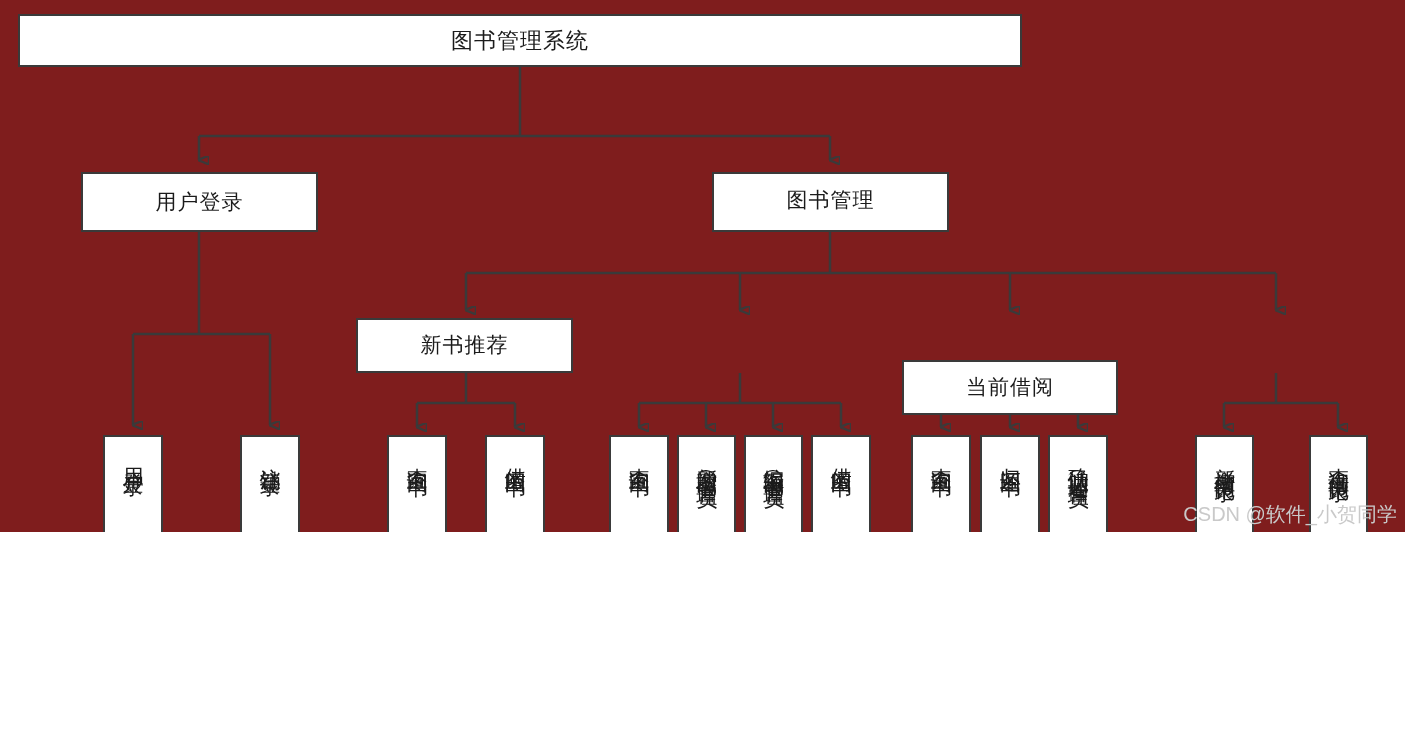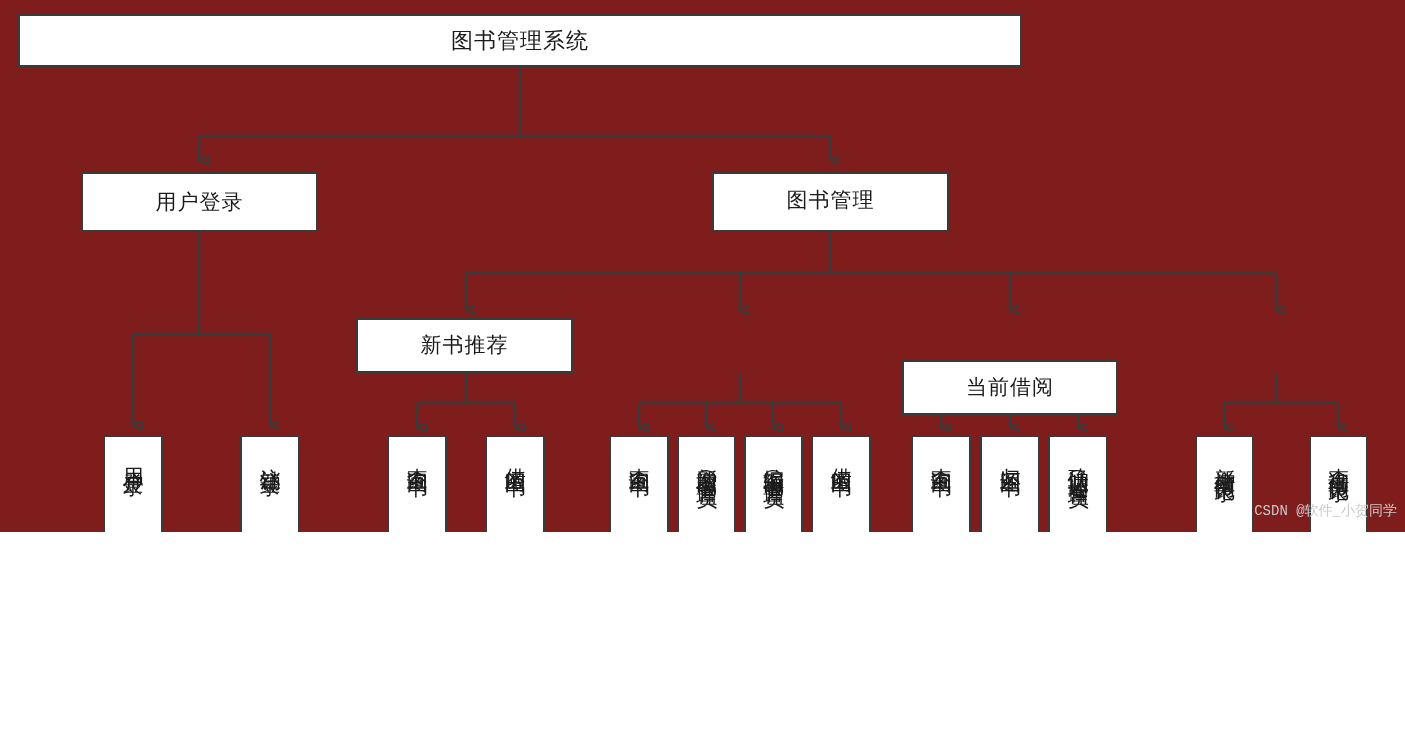--- a/index.html
+++ b/index.html
@@ -62,25 +62,25 @@
   }
   #wires path, #wires line {
     stroke: #3a3a3a;
     stroke-width: 2.5;
     fill: none;
   }
   
   #watermark {
     position: absolute;
     right: 8px;
-    bottom: 12px;
-    font-size: 14px;
+    bottom: 4px;
+    font-size: 20px;
     color: #c9c9c9;
     white-space: nowrap;
-    font-family: Liberation Mono, monospace;
+    font-family: Liberation Sans, sans-serif;
   }
 </style>
 </head>
 <body>
 
 <div id="canvas">
 
   <svg id="wires" viewBox="0 0 1405 747" xmlns="http://www.w3.org/2000/svg">
     <defs>
       <marker id="arw" viewBox="0 0 10 12" refX="5" refY="11" markerWidth="9" markerHeight="11" orient="auto-start-reverse" markerUnits="userSpaceOnUse">

